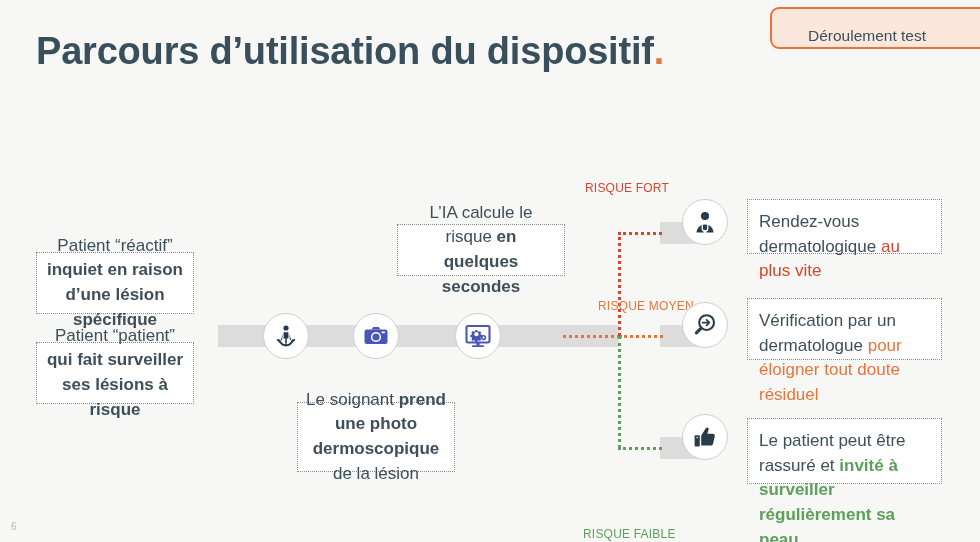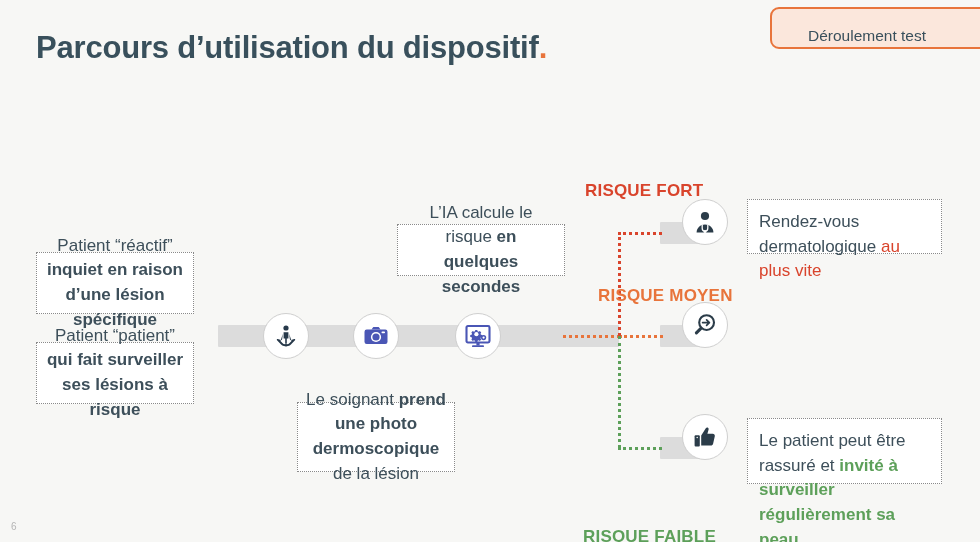--- a/index.html
+++ b/index.html
@@ -19,21 +19,21 @@
     inset: 0;
     width: 980px;
     height: 542px;
   }
 
   
   .page-title {
     position: absolute;
     left: 36px;
     top: 30px;
-    font-size: 31px;
+    font-size: 38px;
     font-weight: 600;
     color: #39505c;
     letter-spacing: -0.2px;
     white-space: nowrap;
   }
   .page-title .dot {
     color: #e8743b;
   }
 
   
@@ -130,27 +130,27 @@
   #node-patient  { left: 263px; top: 313px; }
   #node-camera   { left: 353px; top: 313px; }
   #node-ai       { left: 455px; top: 313px; }
   #node-doctor   { left: 682px; top: 199px; }
   #node-review   { left: 682px; top: 302px; }
   #node-thumb    { left: 682px; top: 414px; }
 
   
   .risk-label {
     position: absolute;
-    font-size: 17px;
-    font-weight: 700;
+    font-size: 12px;
+    font-weight: 400;
     letter-spacing: 0.2px;
     white-space: nowrap;
   }
   #risk-fort   { left: 585px; top: 181px; color: #d9442c; }
-  #risk-moyen  { left: 598px; top: 286px; color: #e8743b; }
+  #risk-moyen  { left: 598px; top: 299px; color: #e8743b; }
   #risk-faible { left: 583px; top: 487px; color: #5da05a; margin-top: 40px; }
 
   
   .conn {
     position: absolute;
   }
   .conn-h {
     height: 0;
     border-top: 3px dotted currentColor;
   }
@@ -224,20 +224,25 @@
       <span>Le soignant </span><b>prend une photo dermoscopique</b><span> de la lésion</span>
     </div>
   </div>
 
   <div class="card left-align" id="card-out-fort">
     <div>
       <span>Rendez-vous dermatologique </span><span class="hl-red">au plus vite</span>
     </div>
   </div>
 
+  <div class="card left-align" id="card-out-moyen">
+    <div>
+      <span>Vérification par un dermatologue </span><span class="hl-orng">pour éloigner tout doute résiduel</span>
+    </div>
+  </div>
 
   <div class="card left-align" id="card-out-faible">
     <div>
       <span>Le patient peut être rassuré et </span><span class="hl-grn">invité à surveiller régulièrement sa peau</span>
     </div>
   </div>
 
   <div class="risk-label" id="risk-fort">RISQUE FORT</div>
   <div class="risk-label" id="risk-moyen">RISQUE MOYEN</div>
   <div class="risk-label" id="risk-faible">RISQUE FAIBLE</div>

